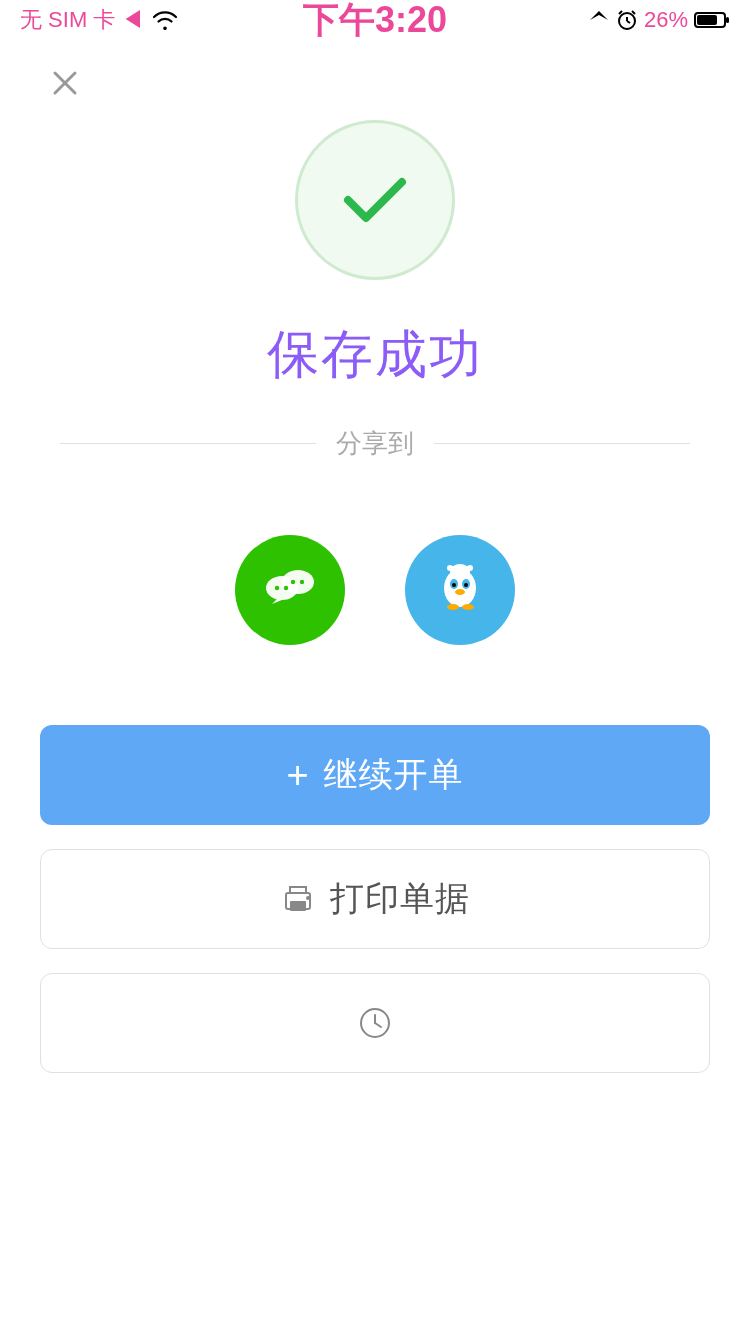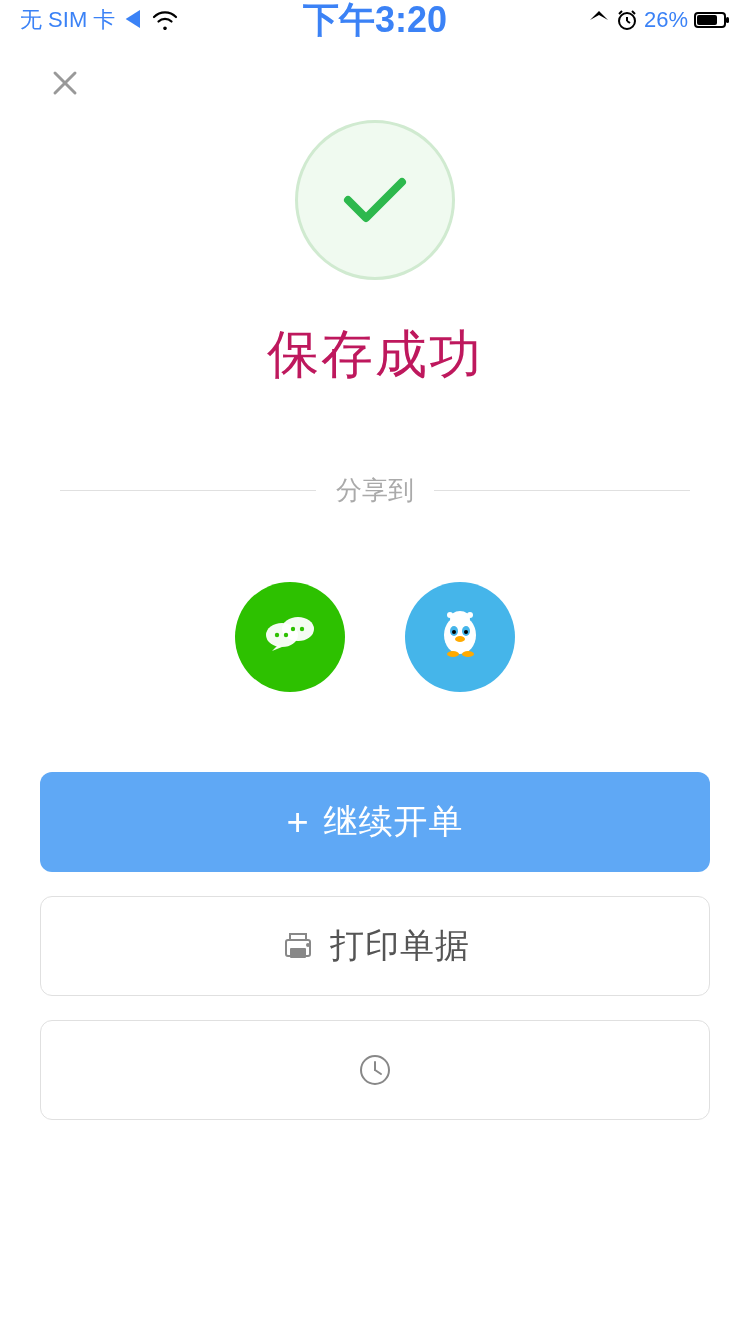--- a/index.html
+++ b/index.html
@@ -20,21 +20,21 @@
     
     .status-bar {
       width: 100%;
       height: 40px;
       background: #ffffff;
       display: flex;
       align-items: center;
       justify-content: space-between;
       padding: 13px 20px;
       font-size: 24px;
-      color: #3b82f6;
+      color: #ec4899;
     }
 
     .status-left {
       display: flex;
       align-items: center;
       gap: 8px;
       font-size: 22px;
     }
 
     .status-center {
@@ -93,22 +93,22 @@
 
     .success-circle svg {
       width: 90px;
       height: 90px;
     }
 
     
     .success-title {
       font-size: 52px;
       font-weight: 400;
-      color: #be185d;
-      margin-bottom: 83px;
+      color: #8b5cf6;
+      margin-bottom: 36px;
       letter-spacing: 2px;
     }
 
     
     .share-divider {
       width: 100%;
       display: flex;
       align-items: center;
       padding: 0 60px;
       margin-bottom: 74px;

